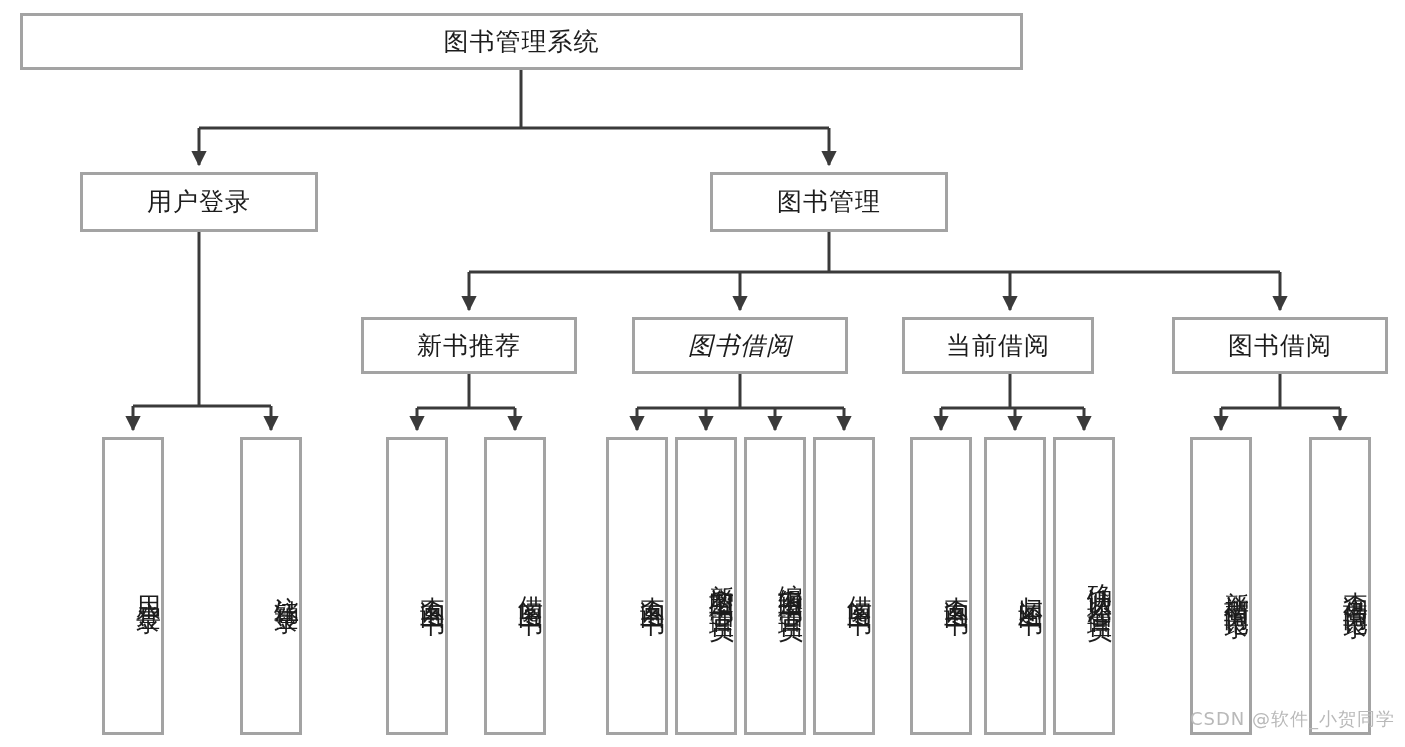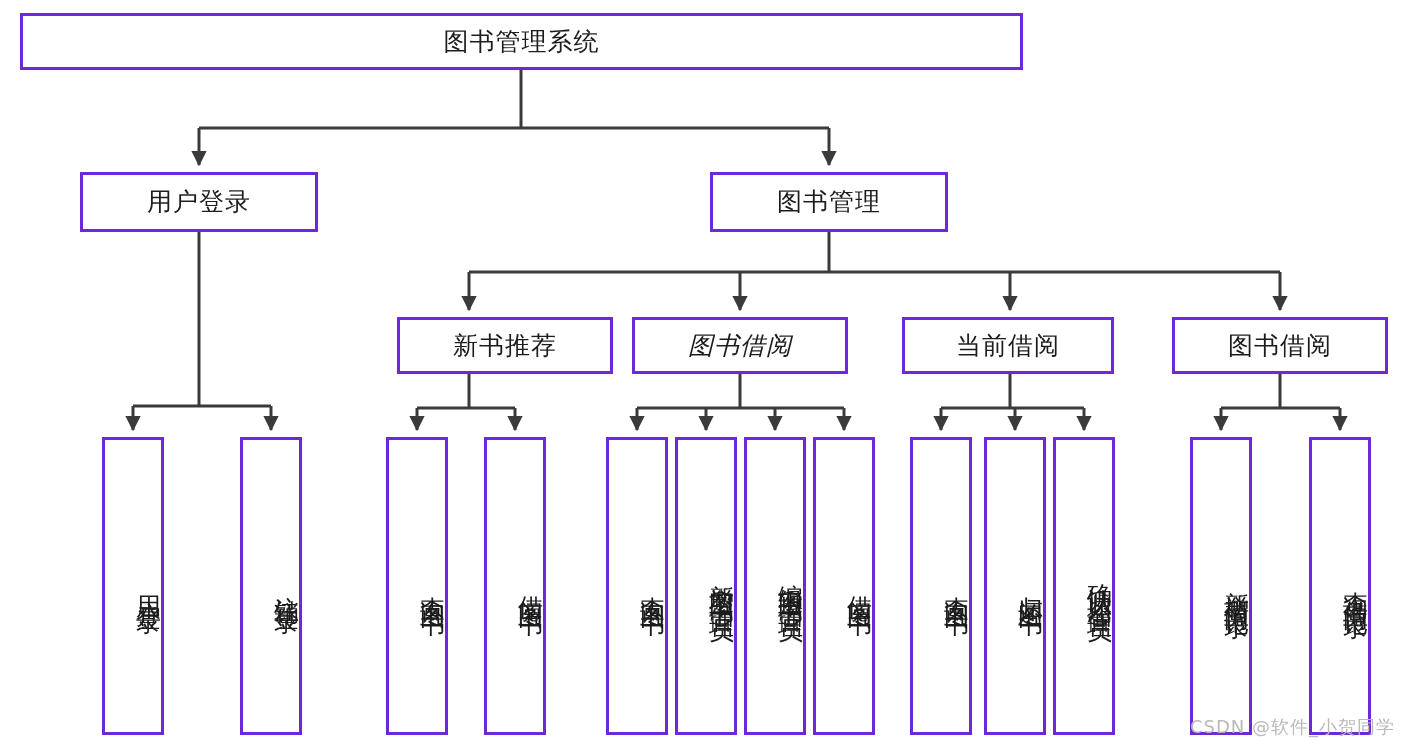--- a/index.html
+++ b/index.html
@@ -21,21 +21,21 @@
     position: absolute;
     left: 0;
     top: 0;
     width: 1405px;
     height: 747px;
     pointer-events: none;
   }
   .node {
     position: absolute;
     box-sizing: border-box;
-    border: 3px solid #6d28d9;
+    border: 3px solid #a3a3a3;
     background: #ffffff;
     display: flex;
     align-items: center;
     justify-content: center;
     color: #1c1c1c;
   }
   .node.horiz {
     font-size: 25px;
     letter-spacing: 1px;
     line-height: 1.1;
@@ -52,21 +52,21 @@
     justify-content: center;
   }
   .node.vert .vlabel {
     writing-mode: vertical-rl;
     text-orientation: upright;
     white-space: nowrap;
   }
   #watermark {
     position: absolute;
     right: 10px;
-    bottom: 8px;
+    bottom: 16px;
     font-size: 18px;
     color: #b9b9b9;
     letter-spacing: 1px;
     white-space: nowrap;
     font-family: "DejaVu Sans", "Liberation Sans", sans-serif;
   }
 </style>
 </head>
 <body>
 
@@ -127,27 +127,27 @@
     <span>图书管理系统</span>
   </div>
 
   <div class="node horiz" style="left:80px; top:172px; width:238px; height:60px;">
     <span>用户登录</span>
   </div>
   <div class="node horiz" style="left:710px; top:172px; width:238px; height:60px;text-align:center;">
     <span>图书管理</span>
   </div>
 
-  <div class="node horiz" style="left:361px; top:317px; width:216px; height:57px;margin-left:36px;">
+  <div class="node horiz" style="left:361px; top:317px; width:216px; height:57px;">
     <span>新书推荐</span>
   </div>
   <div class="node horiz" style="left:632px; top:317px; width:216px; height:57px;font-style:italic;">
     <span>图书借阅</span>
   </div>
-  <div class="node horiz" style="left:902px; top:317px; width:212px; height:57px;">
+  <div class="node horiz" style="left:902px; top:317px; width:192px; height:57px;">
     <span>当前借阅</span>
   </div>
   <div class="node horiz" style="left:1172px; top:317px; width:216px; height:57px;">
     <span>图书借阅</span>
   </div>
 
   <div class="node vert" style="left:102px; top:437px; width:62px; height:298px;">
     <span class="vlabel">用户登录</span>
   </div>
   <div class="node vert" style="left:240px; top:437px; width:62px; height:298px;">

